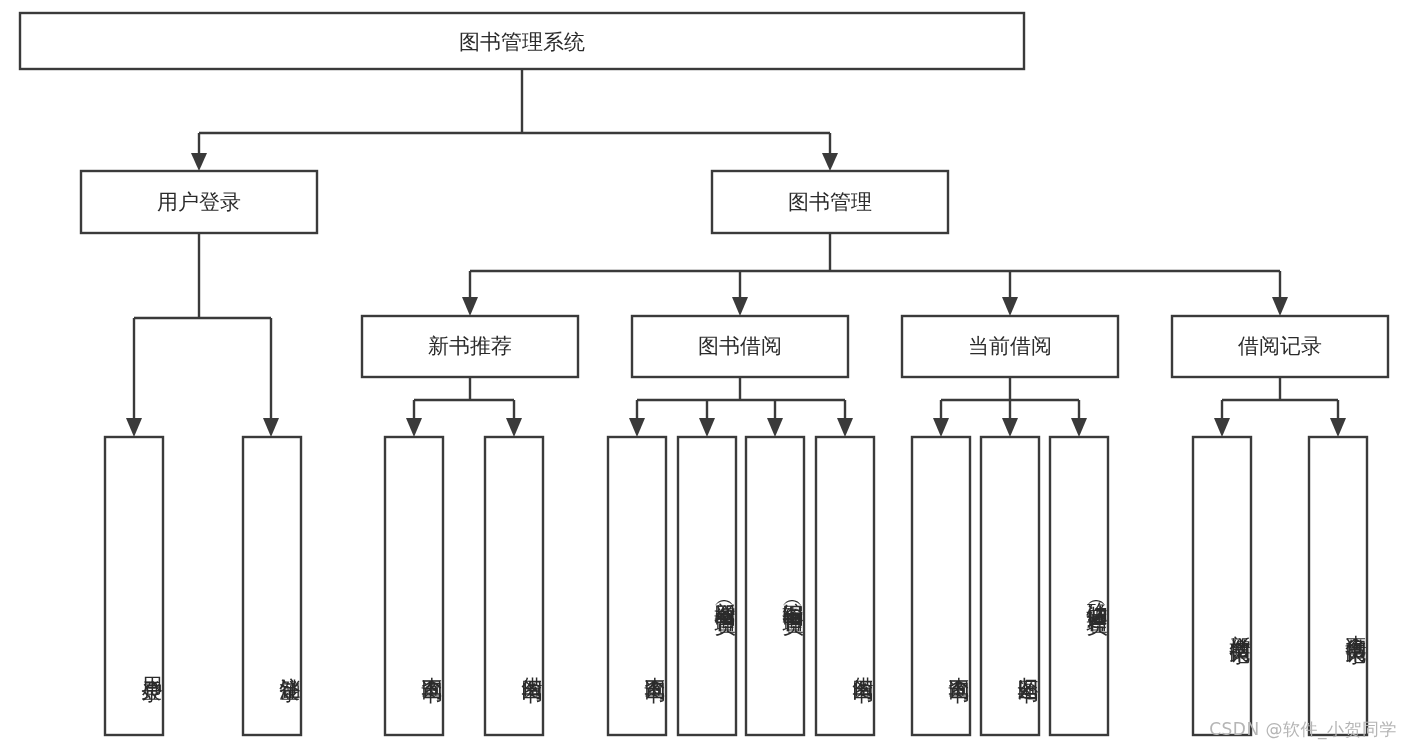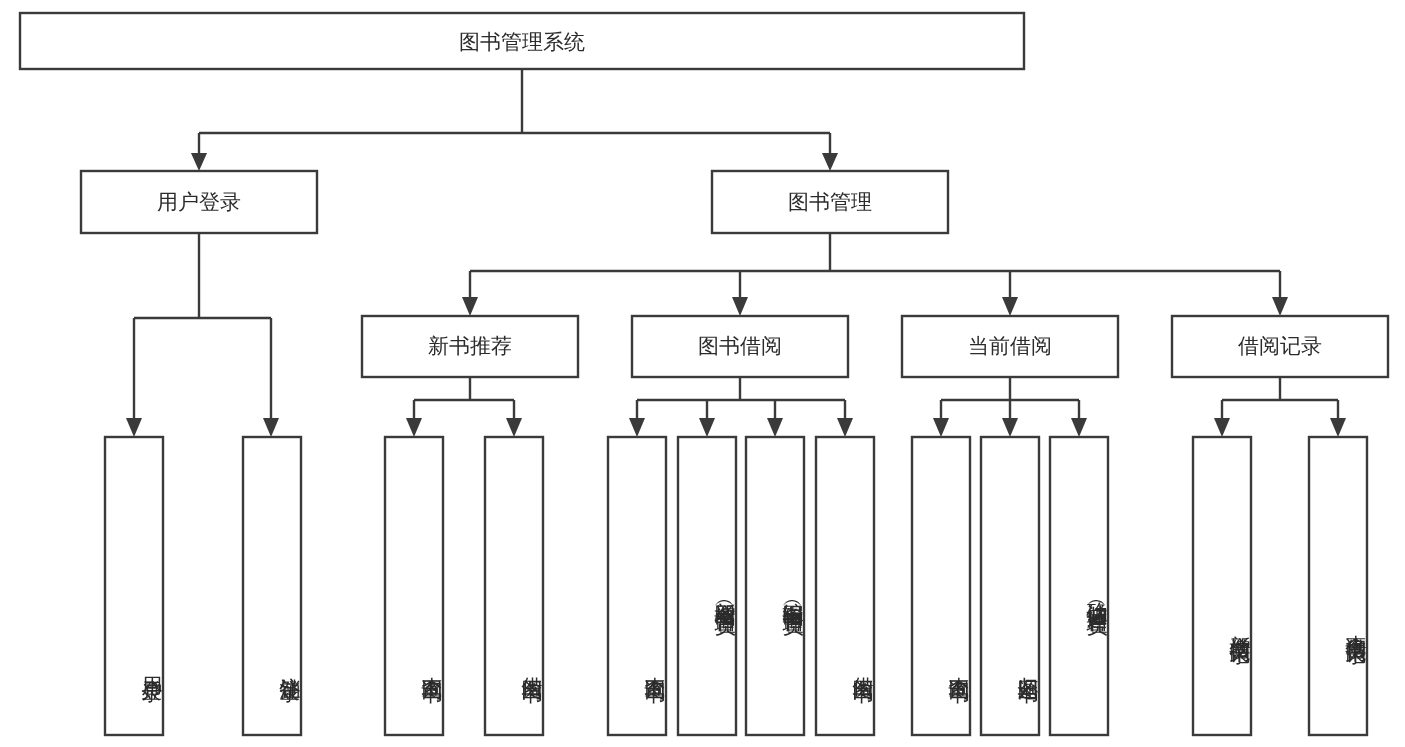--- a/index.html
+++ b/index.html
@@ -214,14 +214,15 @@
   <div class="leaf-label" style="left:746px; top:437px; width:58px; height:298px; padding-top:8px;">编辑图书（管理员）</div>
   <div class="leaf-label" style="left:816px; top:437px; width:58px; height:298px; padding-top:78px;">借阅图书</div>
 
   <div class="leaf-label" style="left:912px; top:437px; width:58px; height:298px; padding-top:78px;">查询图书</div>
   <div class="leaf-label" style="left:981px; top:437px; width:58px; height:298px; padding-top:78px;">归还图书</div>
   <div class="leaf-label" style="left:1050px; top:437px; width:58px; height:298px; padding-top:8px;">确认归还（管理员）</div>
 
   <div class="leaf-label" style="left:1193px; top:437px; width:58px; height:298px; padding-top:38px;">新增借阅记录</div>
   <div class="leaf-label" style="left:1309px; top:437px; width:58px; height:298px; padding-top:38px;">查询借阅记录</div>
 
+  <div class="watermark">CSDN @软件_小贺同学</div>
 
 </div>
 
 </body></html>

